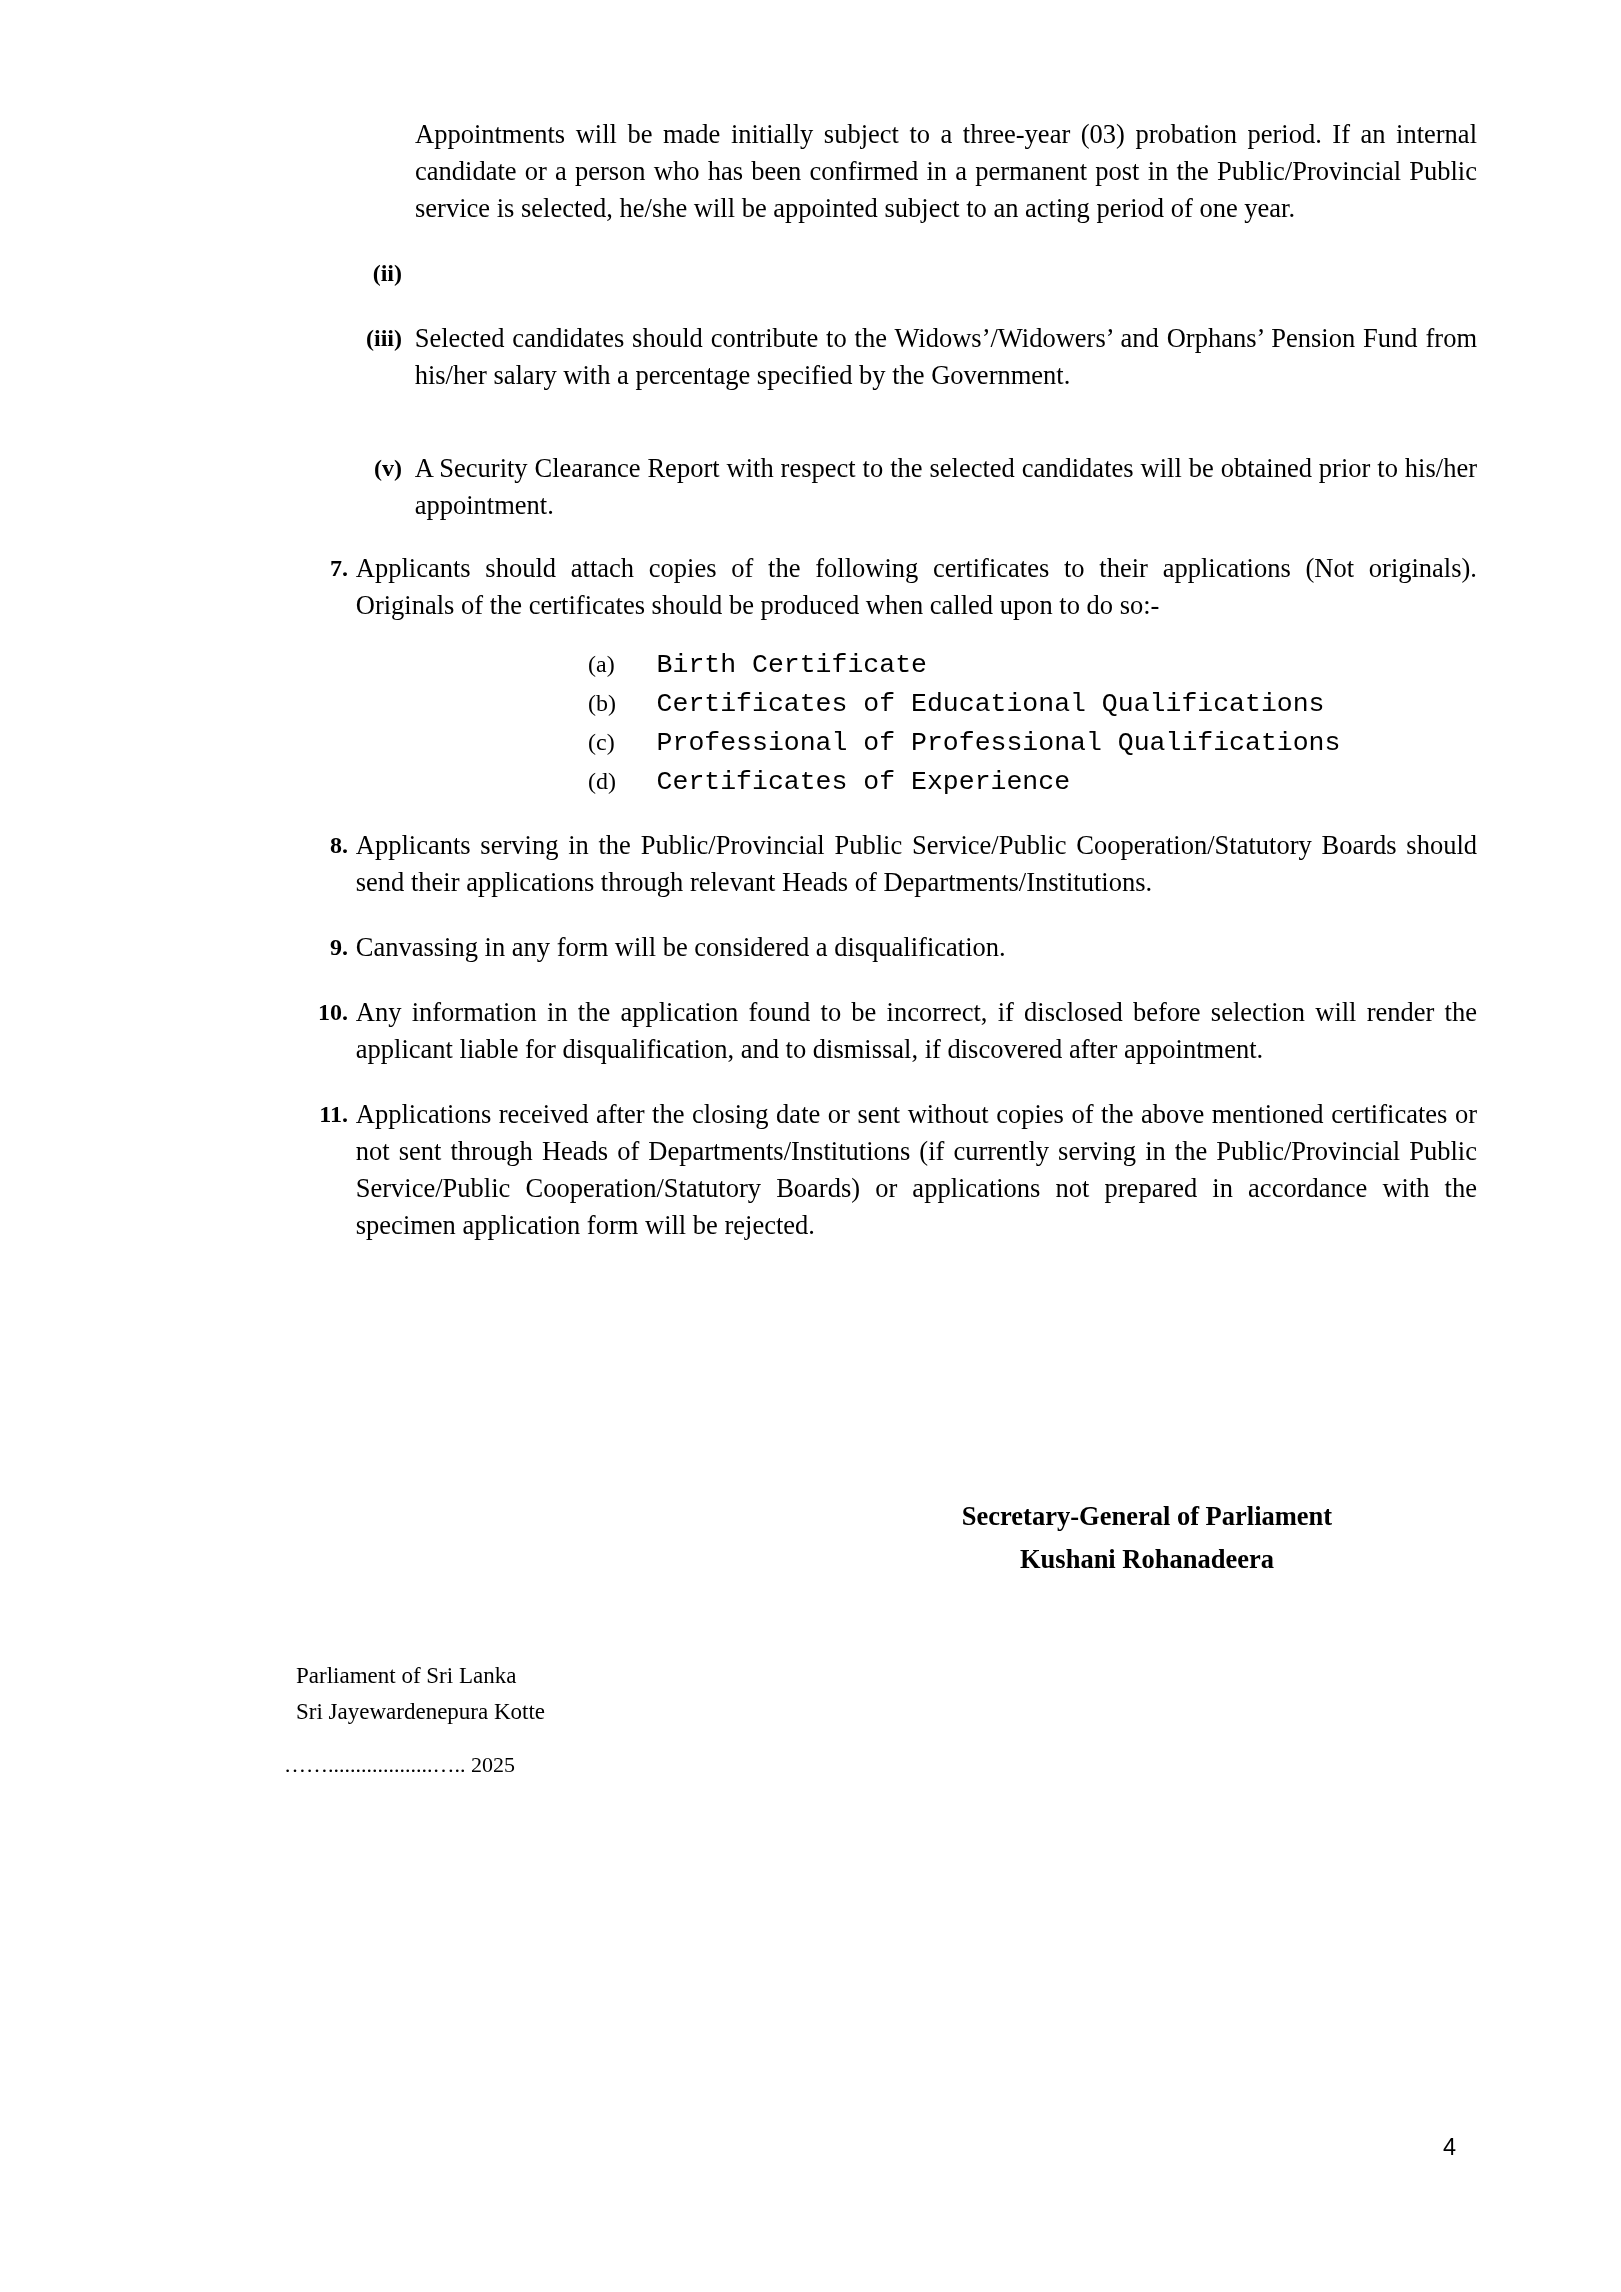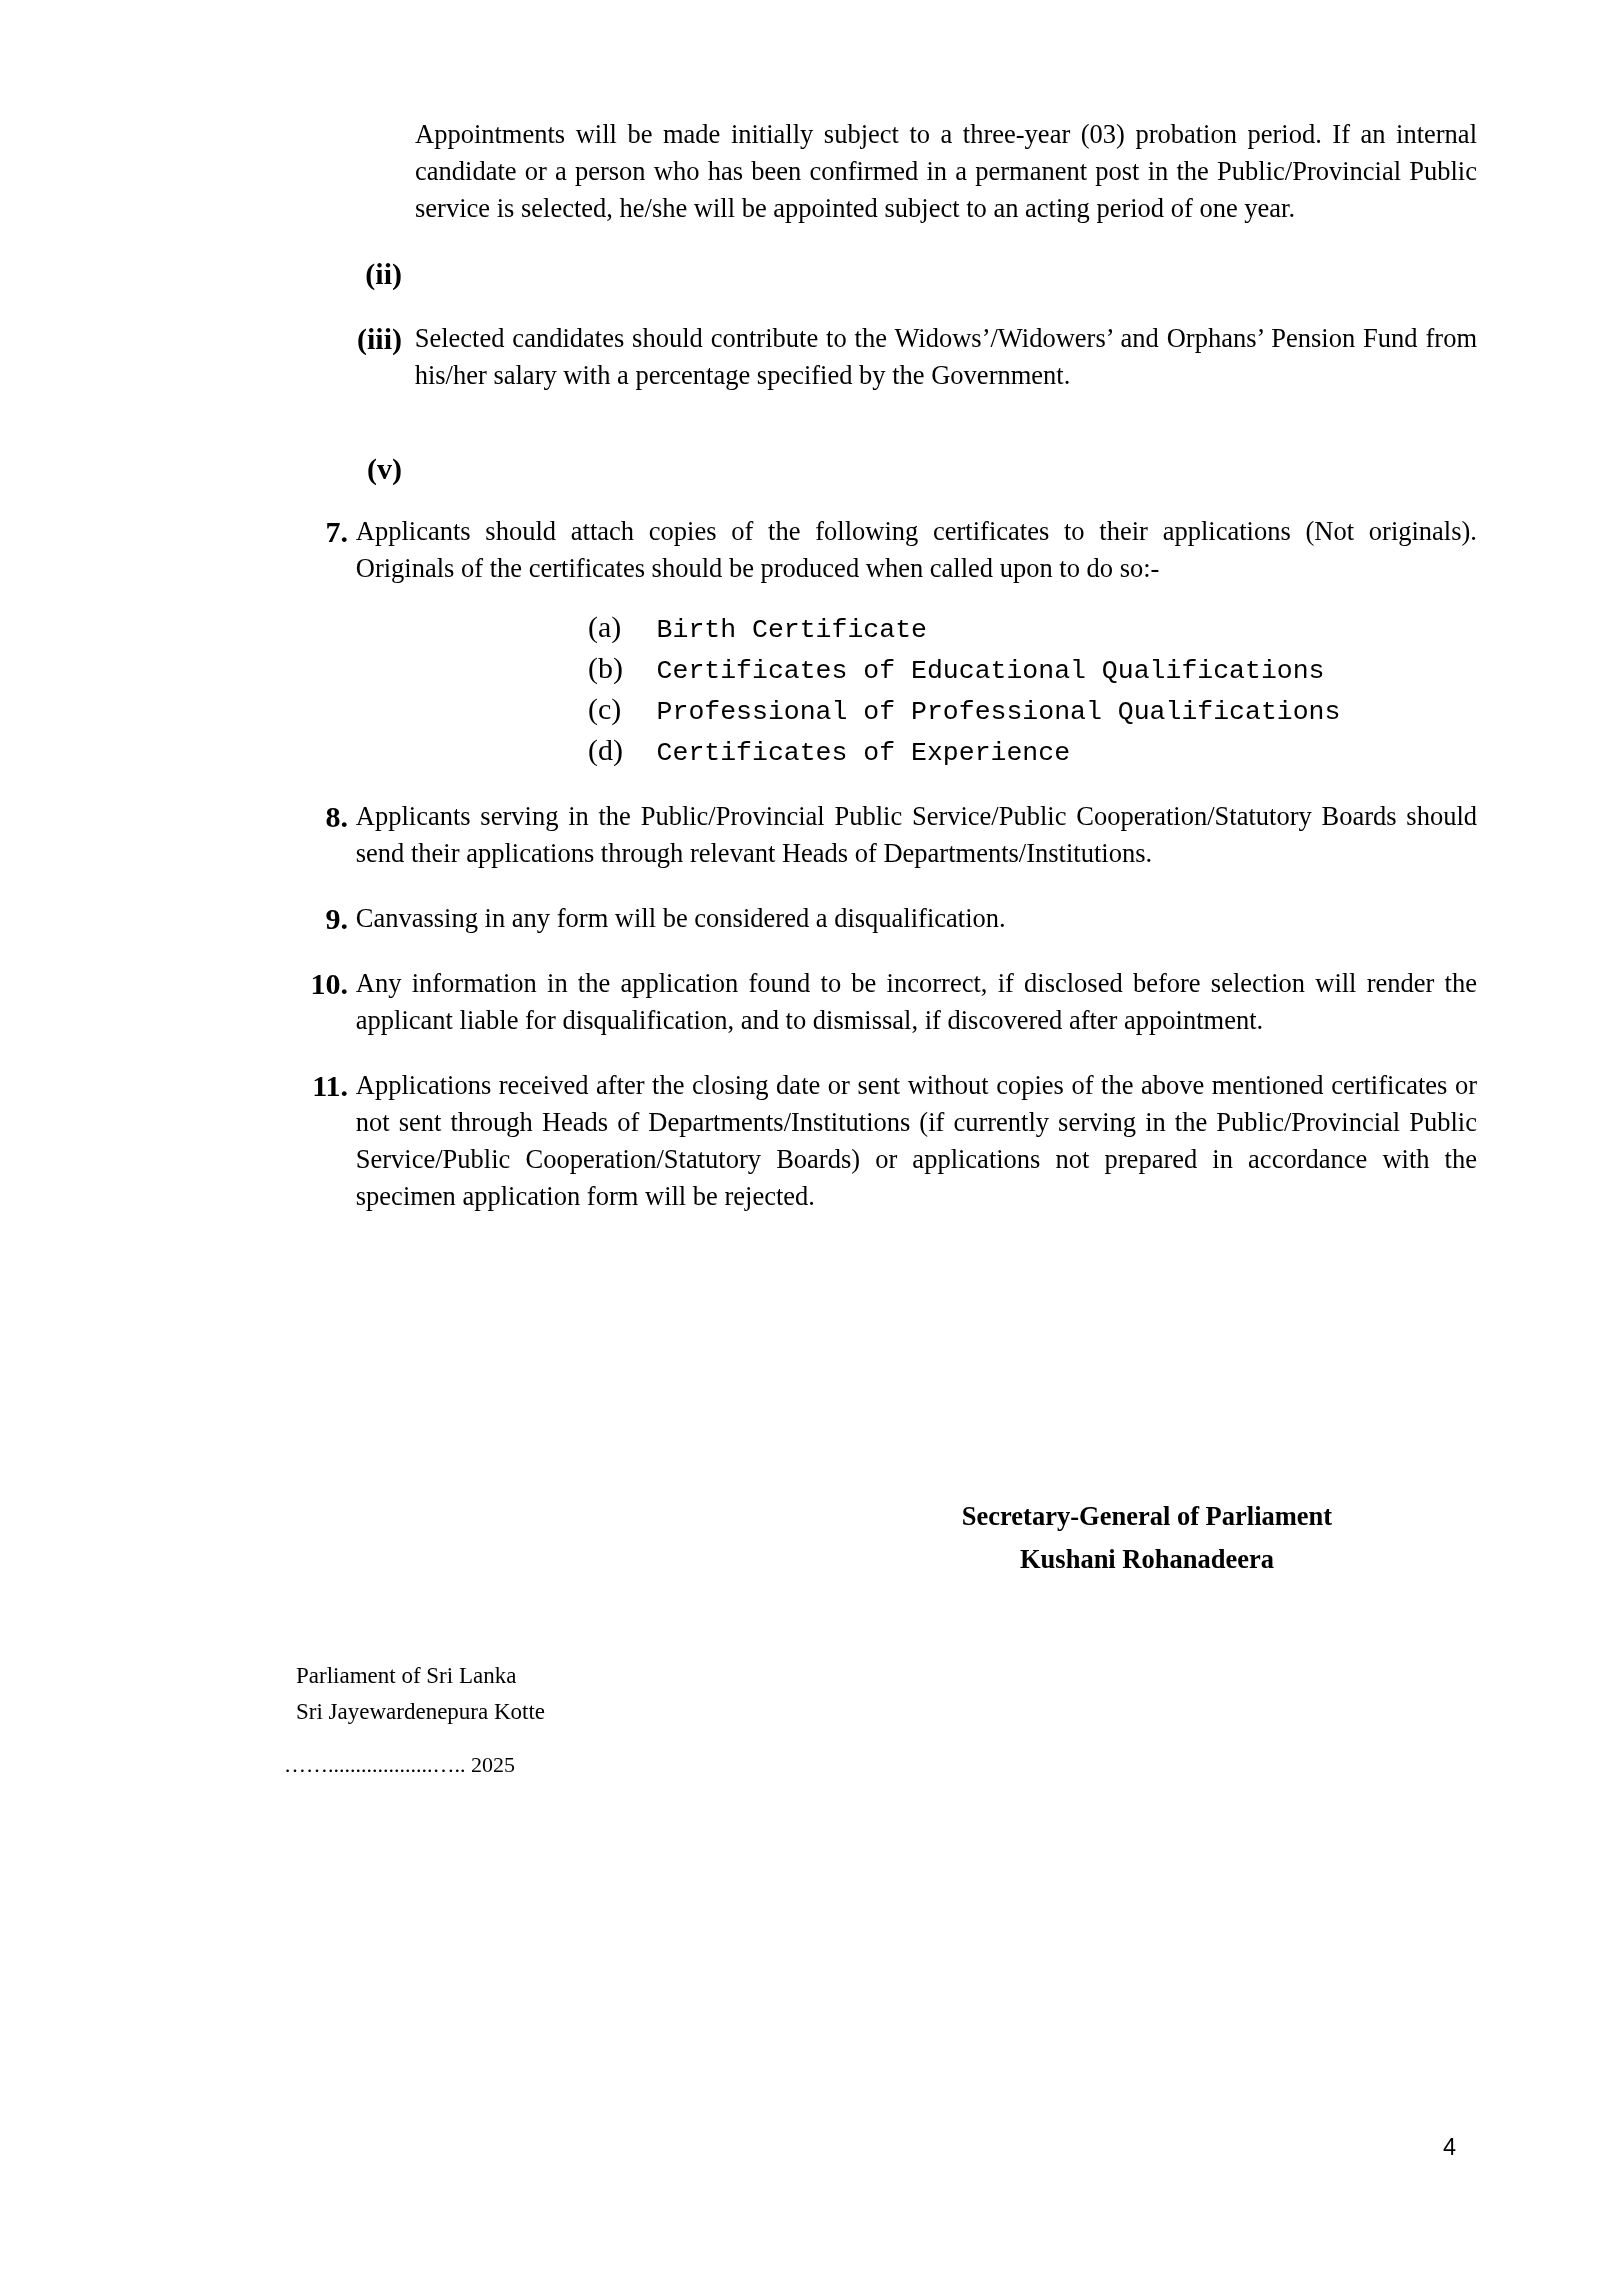--- a/index.html
+++ b/index.html
@@ -29,21 +29,21 @@
   
   .row {
     display: flex;
     align-items: flex-start;
   }
 
   .marker {
     flex: 0 0 auto;
     text-align: right;
     font-weight: bold;
-    font-size: 30px;
+    font-size: 24px;
     line-height: 37px;
     white-space: nowrap;
   }
 
   .body {
     flex: 1 1 auto;
     font-size: 26.5px;
     line-height: 37px;
     text-align: justify;
     text-justify: inter-word;
@@ -154,20 +154,21 @@
       <div class="body">Selected candidates should contribute to the Widows’/Widowers’ and Orphans’ Pension Fund from his/her salary with a percentage specified by the Government.</div>
     </div>
 
     <div class="gap-item"></div>
 
 
     <div class="gap-item"></div>
 
     <div class="row lvl-roman">
       <div class="marker">(v)</div>
+      <div class="body">A Security Clearance Report with respect to the selected candidates will be obtained prior to his/her appointment.</div>
     </div>
 
     <div class="gap-group"></div>
 
     <div class="row lvl-num">
       <div class="marker">7.</div>
       <div class="body">Applicants should attach copies of the following certificates to their applications (Not originals). Originals of the certificates should be produced when called upon to do so:-</div>
     </div>
 
     <div class="gap-alpha"></div>

